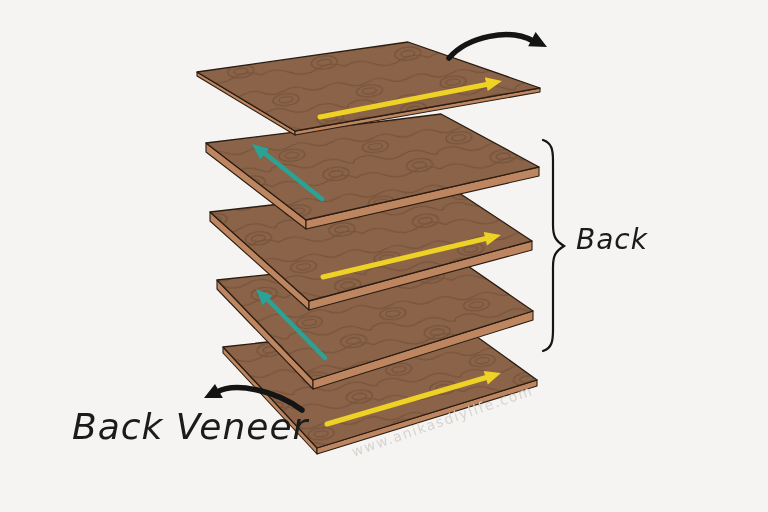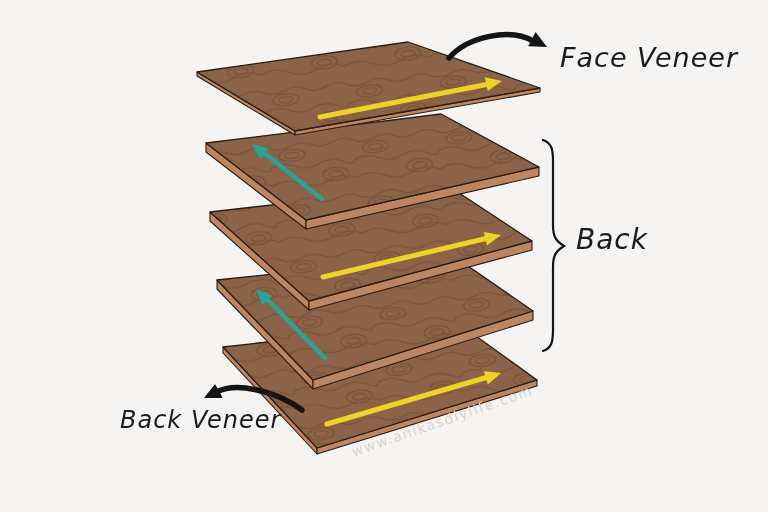--- a/index.html
+++ b/index.html
@@ -3,21 +3,21 @@
 <meta charset="utf-8">
 <style>
   html,body{margin:0;padding:0;background:#f5f4f2;}
   .stage{position:relative;width:768px;height:512px;overflow:hidden;
          font-family:"DejaVu Sans",sans-serif;}
   .stage svg{position:absolute;left:0;top:0;}
   .label{position:absolute;font-style:italic;font-weight:500;color:#1b1b1b;
          letter-spacing:1px;white-space:nowrap;}
   .label.face{left:560px;top:42px;font-size:27px;}
   .label.core{left:576px;top:223px;font-size:28px;}
-  .label.back{left:72px;top:406px;font-size:24px;margin-left:48px;}
+  .label.back{left:72px;top:406px;font-size:36px;}
   .watermark{position:absolute;left:352px;top:444px;font-size:14px;
              color:#d8d4cf;letter-spacing:1.5px;white-space:nowrap;
              transform:rotate(-19deg);transform-origin:0 50%;}
   .face-poly{stroke:#2b1d12;stroke-width:1.3;stroke-linejoin:round;}
   .edge-poly{stroke:#2b1d12;stroke-width:1.1;stroke-linejoin:round;}
   .grain-line{stroke-width:5;stroke-linecap:round;fill:none;}
   .grain-line.cross{stroke-width:4.5;}
   .anno{stroke-width:5.5;fill:none;stroke-linecap:round;}
   .brace-path{stroke-width:2.2;fill:none;stroke-linecap:round;}
 </style>
@@ -89,17 +89,16 @@
     </g>
 
     <g>
       <path class="anno" d="M302 410 C275 390 235 382 217 392" stroke="#141414"></path>
       <polygon points="204,398 215,384.1 222.8,398.1" fill="#141414"></polygon>
     </g>
 
     <path class="brace-path" d="M543 140 C552 143 553 150 553 161 L553 225 C553 237 556 241 564 246 C556 251 553 255 553 267 L553 330 C553 341 552 348 543 351" stroke="#141414"></path>
   </svg>
 
-  <div class="label face">Face Veneer</div>
   <div class="label core">Back</div>
   <div class="label back">Back Veneer</div>
   <div class="watermark">www.anikasdiylife.com</div>
 </div>
 
 </body></html>

